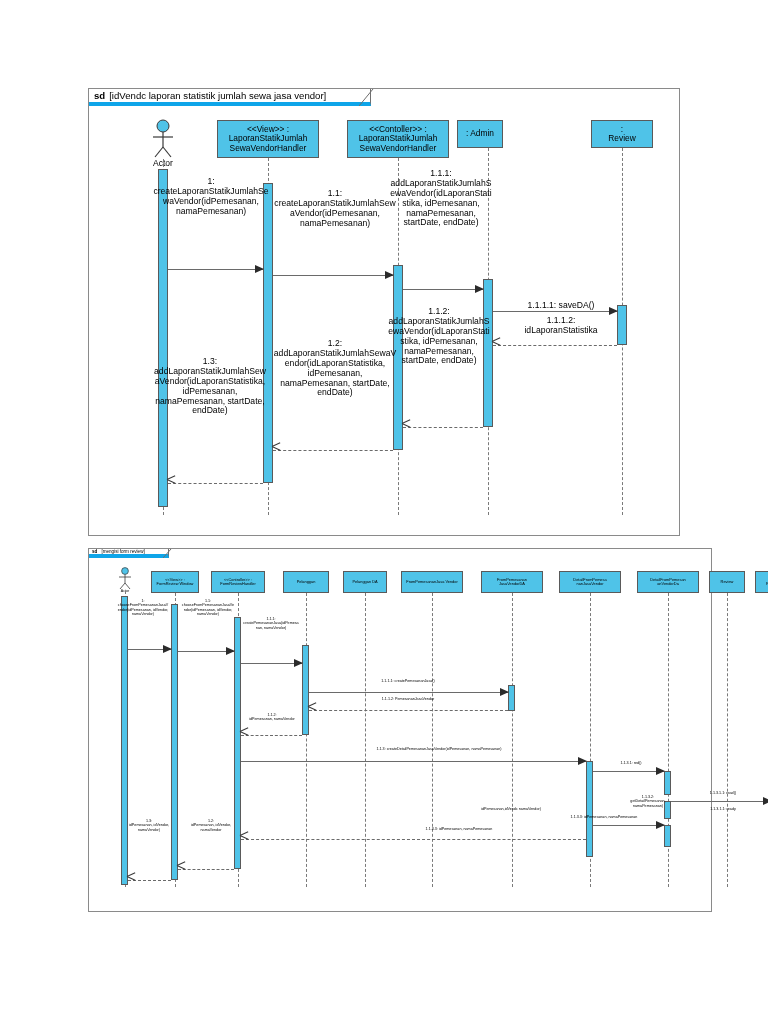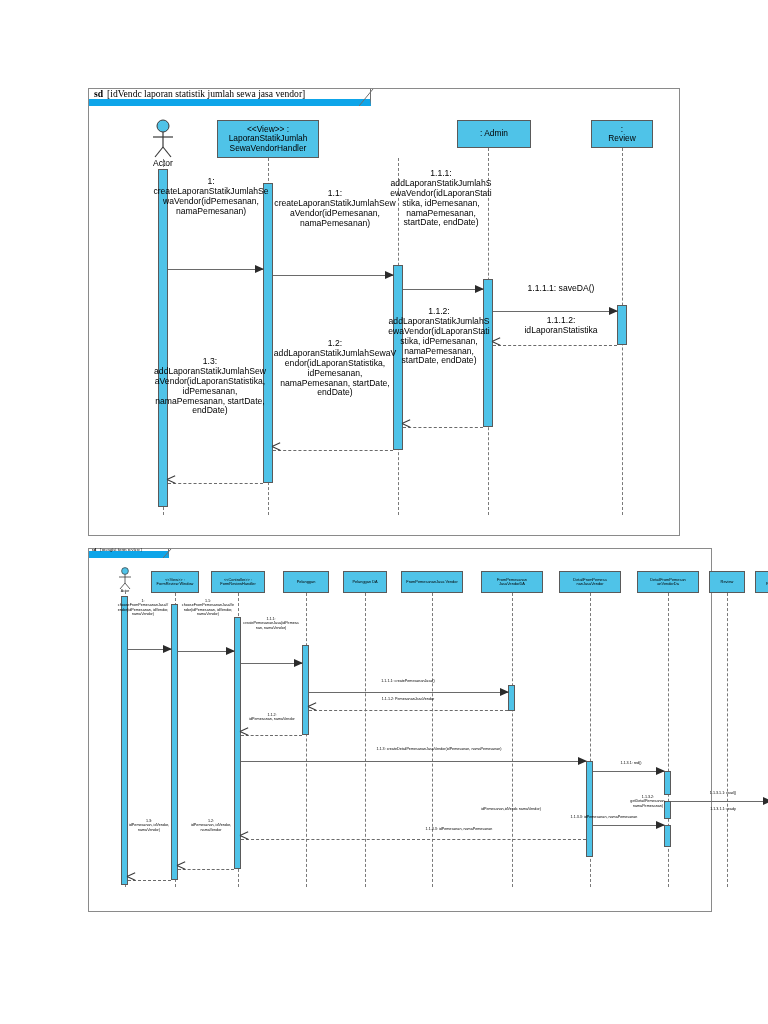--- a/index.html
+++ b/index.html
@@ -8,26 +8,25 @@
     width: 768px; height: 1024px;
     background: #ffffff;
     font-family: "Liberation Sans", sans-serif;
   }
   .page { position: relative; width: 768px; height: 1024px; background: #fff; overflow: hidden; }
 
   
   .frame { position: absolute; border: 1px solid #8a8a8a; background: #fff; }
   .frame-tag {
     position: absolute; top: 0; left: 0;
-    border-right: 1px solid #6f6f6f; border-bottom: 7px solid #0ea5e9;
+    border-right: 1px solid #6f6f6f; border-bottom: 4px solid #0ea5e9;
     background: #fff; white-space: nowrap;
     display: flex; align-items: center;
     padding: 1px 14px 2px 5px;
     border-bottom-right-radius: 0;
-    font-family: Liberation Serif, serif;
   }
   .frame-tag .kw { font-weight: bold; margin-right: 4px; }
   .tag-slant {
     position: absolute; pointer-events: none;
   }
 
   
   .actor { position: absolute; }
   .actor-label {
     position: absolute; white-space: nowrap; text-align: center;
@@ -137,24 +136,30 @@
 
     <div class="lifebox" style="left:128px; top:31px; width:102px; height:38px;">
       <div>
         <div>&lt;&lt;View&gt;&gt; :</div>
         <div>LaporanStatikJumlah SewaVendorHandler</div>
       </div>
     </div>
     <div class="lifeline" style="left:179px; top:69px; height:357px;"></div>
     <div class="activation" style="left:174px; top:94px; width:10px; height:300px;"></div>
 
+    <div class="lifebox" style="left:258px; top:31px; width:102px; height:38px;">
+      <div>
+        <div>&lt;&lt;Contoller&gt;&gt; :</div>
+        <div>LaporanStatikJumlah SewaVendorHandler</div>
+      </div>
+    </div>
     <div class="lifeline" style="left:309px; top:69px; height:357px;"></div>
     <div class="activation" style="left:304px; top:176px; width:10px; height:185px;"></div>
 
-    <div class="lifebox" style="left:368px; top:31px; width:74px; height:28px;">
+    <div class="lifebox" style="left:368px; top:31px; width:46px; height:28px;">
       <div>: Admin</div>
     </div>
     <div class="lifeline" style="left:399px; top:59px; height:367px;"></div>
     <div class="activation" style="left:394px; top:190px; width:10px; height:148px;"></div>
 
     <div class="lifebox" style="left:502px; top:31px; width:62px; height:28px;">
       <div>
         <div>:</div>
         <div>Review</div>
       </div>
@@ -182,21 +187,21 @@
 
     <div class="msg-label" style="left:300px; top:80px; width:104px;">
       <span>1.1.1:</span><br>
       <span>addLaporanStatikJumlahSewaVendor(idLaporanStatistika, idPemesanan, namaPemesanan, startDate, endDate)</span>
     </div>
     <div class="msg right" style="left:314px; top:200px; width:80px;">
       <div class="line"></div>
         <div class="head"></div>
     </div>
 
-    <div class="msg-label" style="left:412px; top:195px; width:120px;">
+    <div class="msg-label" style="left:412px; top:212px; width:120px;">
       <span>1.1.1.1:</span>
       <span>saveDA()</span>
     </div>
     <div class="msg right" style="left:404px; top:222px; width:124px;">
       <div class="line"></div>
         <div class="head"></div>
     </div>
 
     <div class="msg-label" style="left:410px; top:227px; width:124px;">
       <span>1.1.1.2:</span><br>

